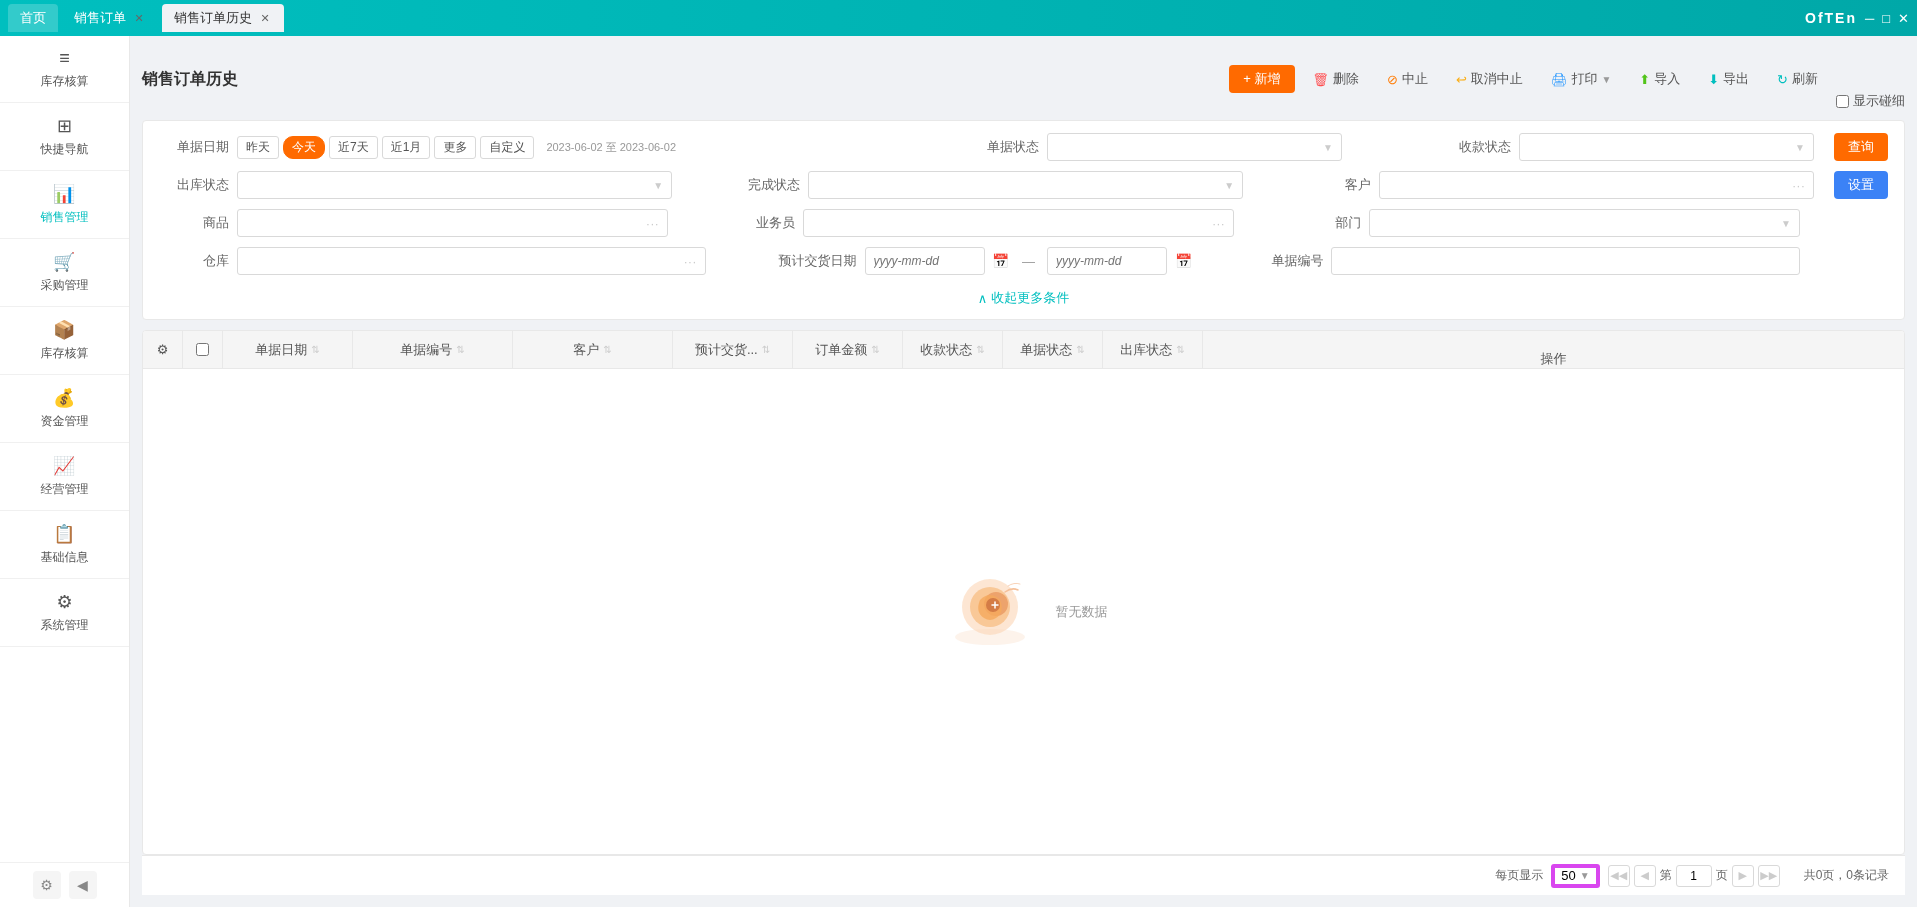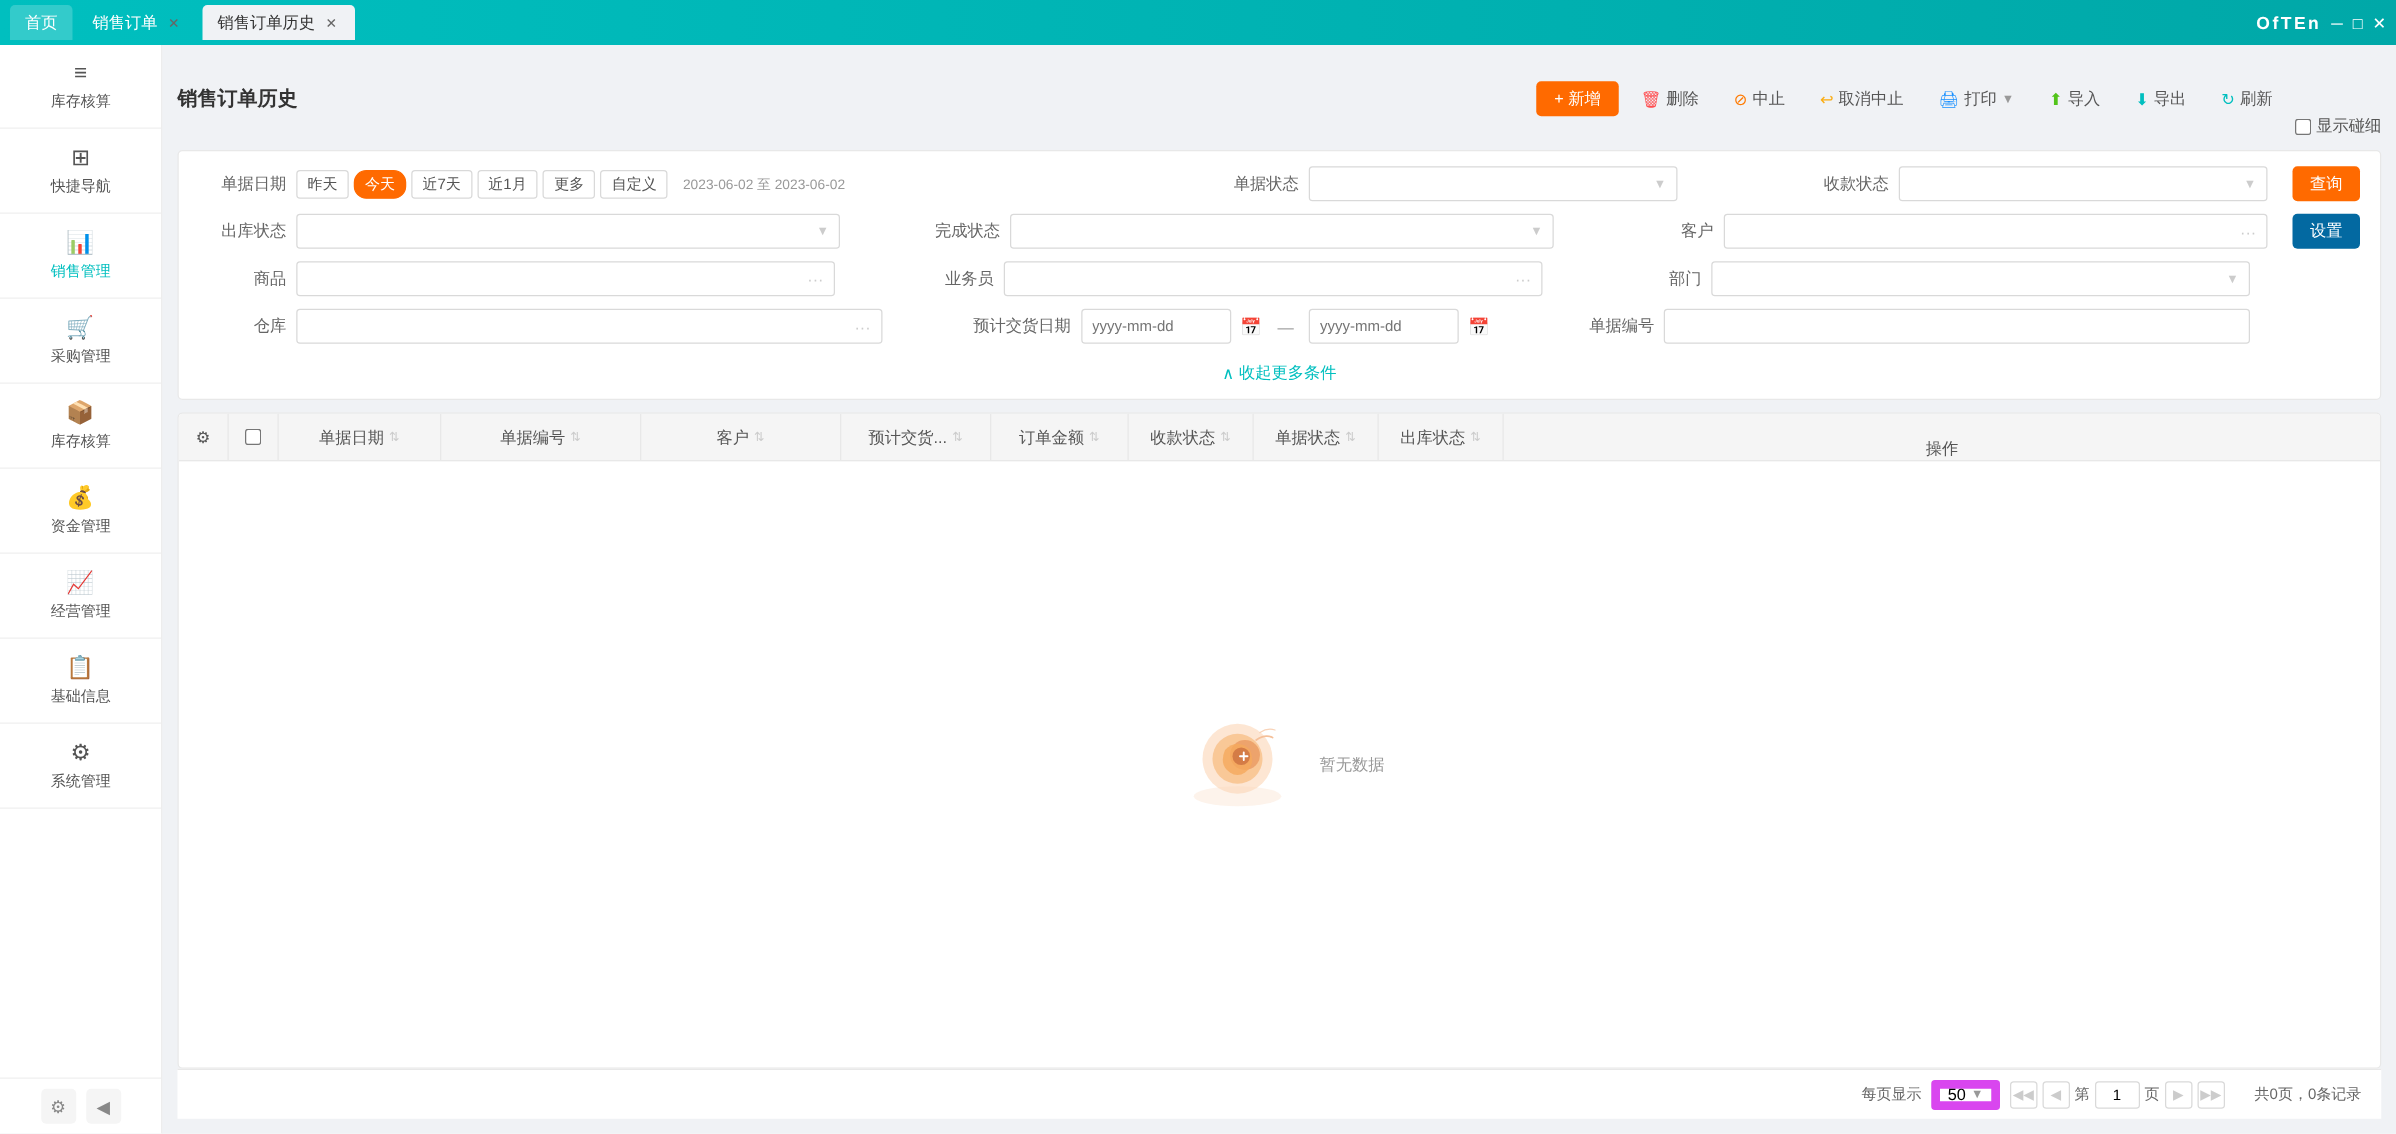--- a/index.html
+++ b/index.html
@@ -226,20 +226,21 @@
     }
     .filter-input {
       border: 1px solid #d9d9d9;
       border-radius: 3px;
       padding: 4px 8px;
       height: 28px;
       font-size: 12px;
       flex: 1;
       outline: none;
       color: #333;
+      font-style: italic;
     }
     .date-quick-btns {
       display: flex;
       align-items: center;
       gap: 4px;
       flex-shrink: 0;
     }
     .date-quick-btn {
       padding: 2px 8px;
       border: 1px solid #d9d9d9;
@@ -338,21 +339,21 @@
       border-top: 1px solid #e8e8e8;
       display: flex;
       align-items: center;
       justify-content: flex-end;
       padding: 0 16px;
       gap: 8px;
       flex-shrink: 0;
     }
     .page-size-label { color: #666; font-size: 12px; }
     .page-size-select {
-      border: 7px solid #d946ef;
+      border: 4px solid #d946ef;
       border-radius: 3px;
       padding: 2px 6px;
       font-size: 12px;
       height: 24px;
       display: flex;
       align-items: center;
       gap: 4px;
       cursor: pointer;
     }
     .page-nav {
@@ -535,21 +536,21 @@
           <span class="filter-label">完成状态</span>
           <div class="filter-select">
             <span></span>
             <span style="color:#ccc;font-size:10px;">▼</span>
           </div>
           <div style="flex:0.1"></div>
           <span class="filter-label">客户</span>
           <div class="filter-select" style="justify-content:flex-end;">
             <span style="color:#ccc;">···</span>
           </div>
-          <button class="btn-new" style="margin-left:12px;background:#0369a1;padding:5px 14px;">设置</button>
+          <button class="btn-new" style="margin-left:12px;background:#3b82f6;padding:5px 14px;">设置</button>
         </div>
 
         <div class="filter-row">
           <span class="filter-label">商品</span>
           <div class="filter-select" style="justify-content:flex-end;">
             <span style="color:#ccc;">···</span>
           </div>
           <div style="flex:0.1"></div>
           <span class="filter-label">业务员</span>
           <div class="filter-select" style="justify-content:flex-end;">

